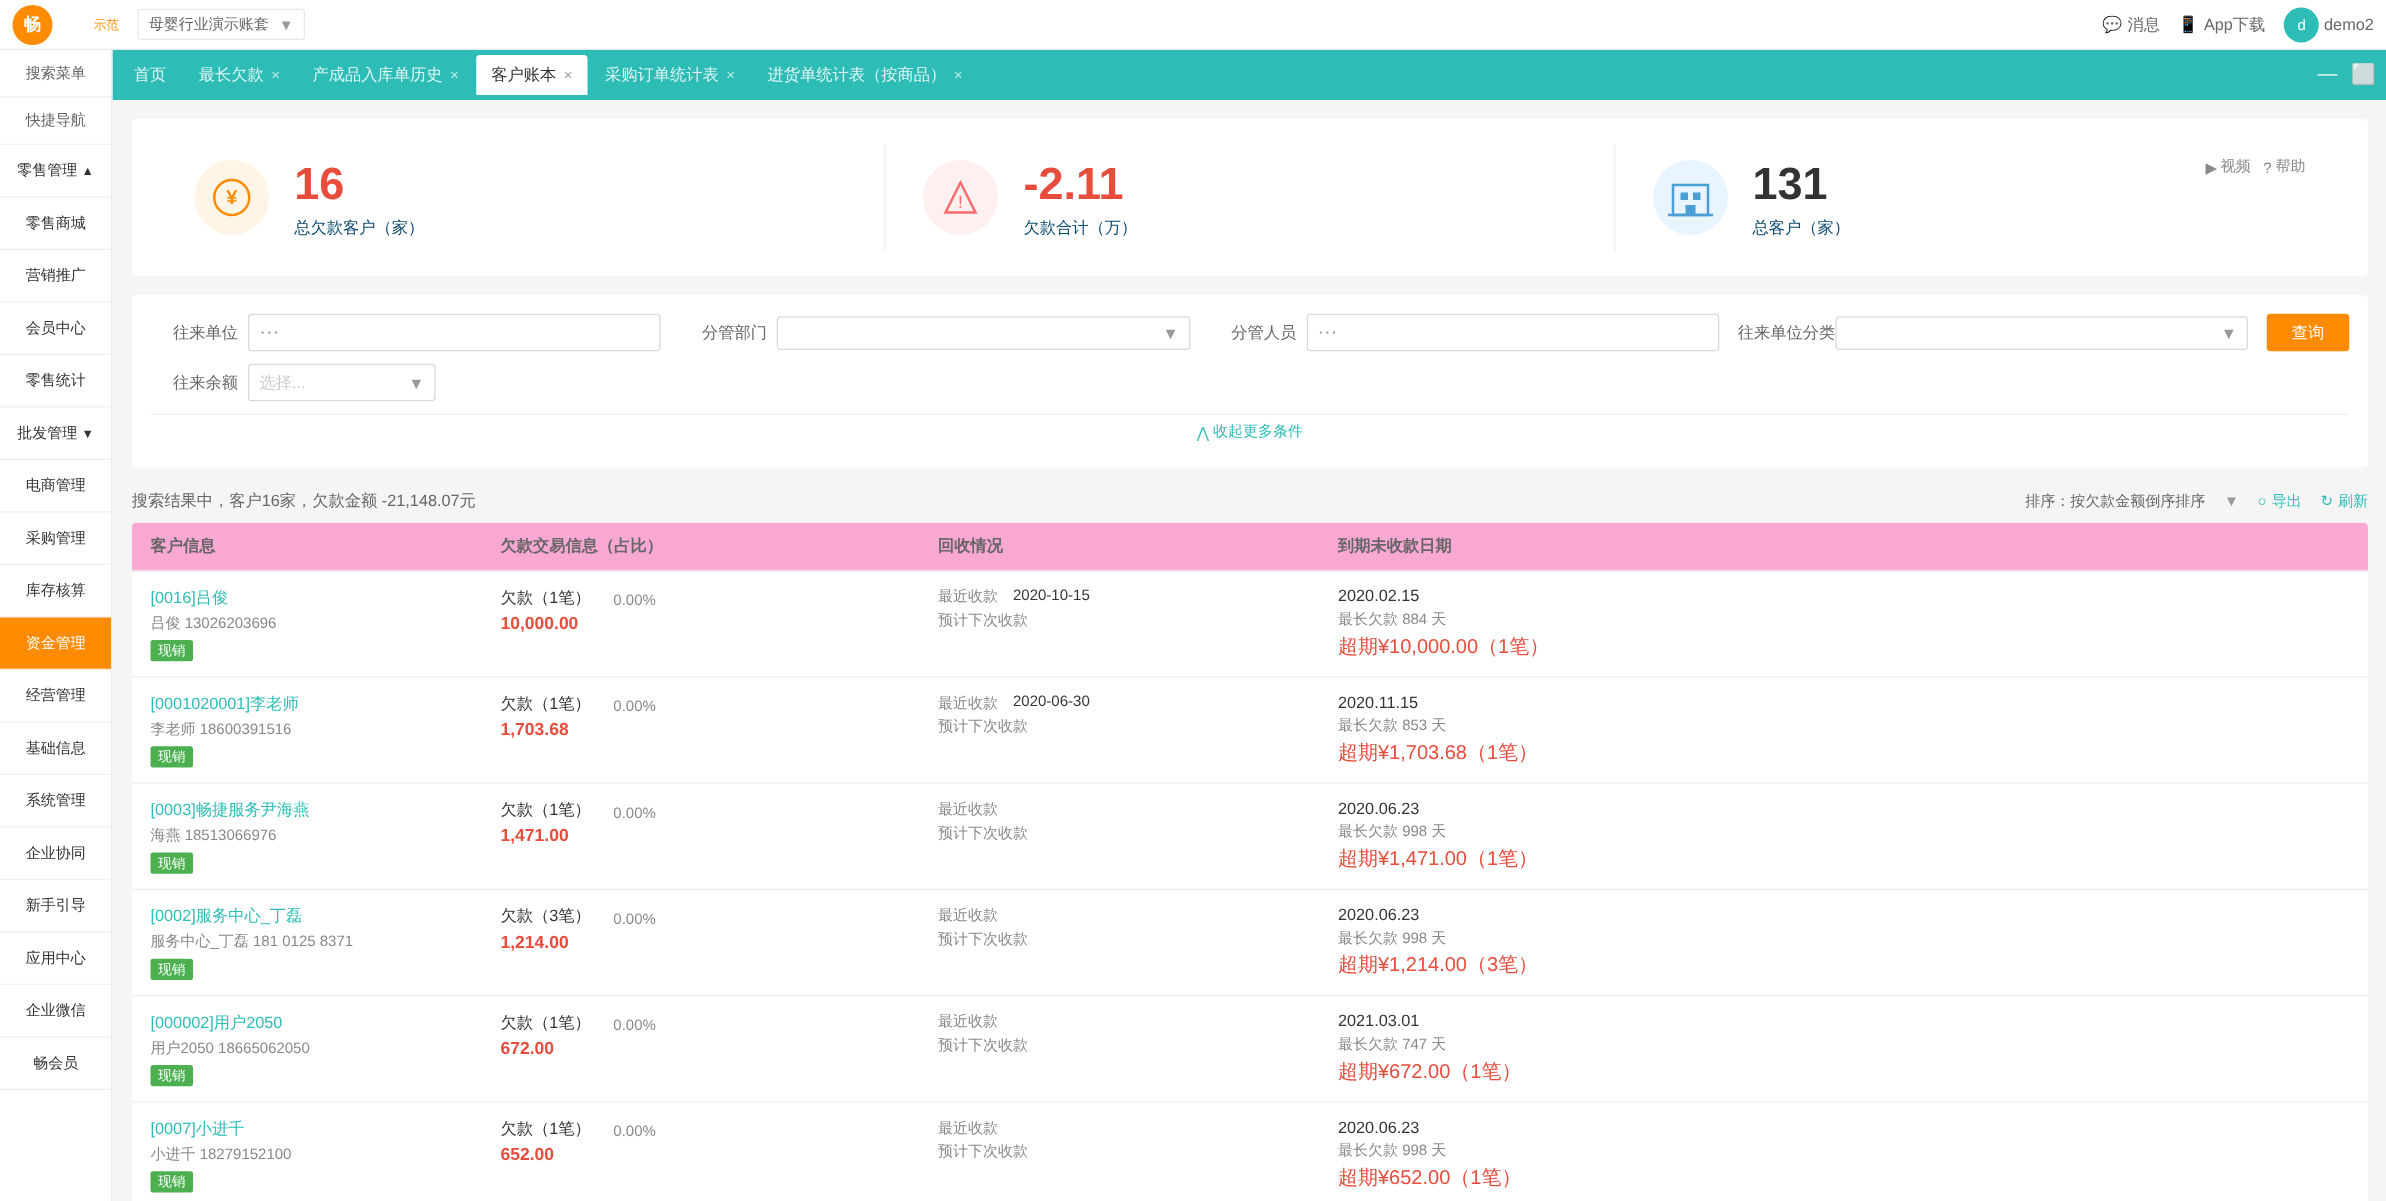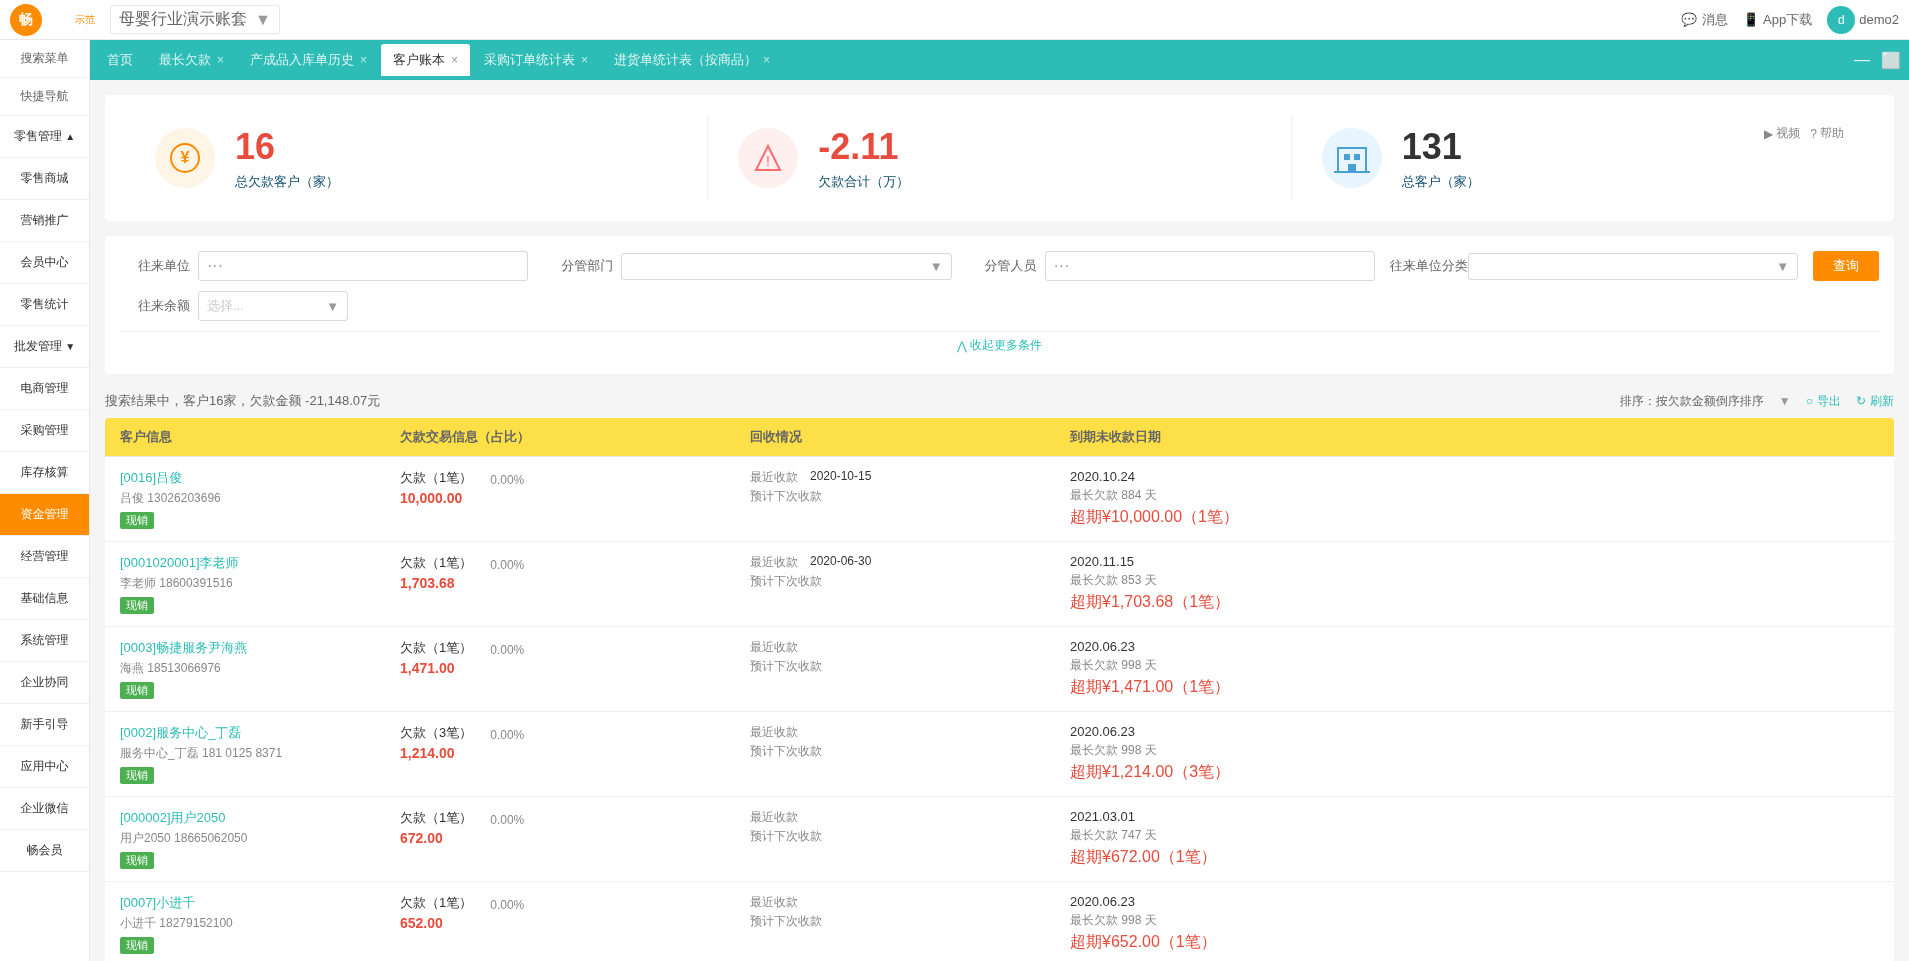--- a/index.html
+++ b/index.html
@@ -3,21 +3,21 @@
   <meta charset="utf-8">
   <style>
     * { box-sizing: border-box; margin: 0; padding: 0; }
     body { font-family: 'Microsoft YaHei', Arial, sans-serif; font-size: 13px; background: #f5f5f5; color: #333; overflow: hidden; }
 
     
     .app-wrapper { display: flex; flex-direction: column; height: 961px; width: 1909px; }
     .top-bar { display: flex; align-items: center; height: 40px; background: #fff; border-bottom: 1px solid #e8e8e8; padding: 0 10px; }
     .logo-area { display: flex; align-items: center; width: 90px; }
     .logo-icon { width: 32px; height: 32px; background: #ff8c00; border-radius: 50%; display: flex; align-items: center; justify-content: center; color: #fff; font-size: 14px; font-weight: bold; margin-right: 5px; }
-    .store-selector { display: flex; align-items: center; background: #fff; border: 1px solid #e8e8e8; border-radius: 3px; padding: 3px 8px; font-size: 16px; color: #666; margin-left: 10px; cursor: pointer; }
+    .store-selector { display: flex; align-items: center; background: #fff; border: 1px solid #e8e8e8; border-radius: 3px; padding: 3px 8px; font-size: 12px; color: #666; margin-left: 10px; cursor: pointer; }
     .top-right { margin-left: auto; display: flex; align-items: center; gap: 15px; font-size: 13px; color: #666; }
     .top-right-item { display: flex; align-items: center; gap: 4px; cursor: pointer; }
 
     
     .main-layout { display: flex; flex: 1; overflow: hidden; }
 
     
     .sidebar { width: 90px; background: #fff; border-right: 1px solid #e8e8e8; display: flex; flex-direction: column; overflow-y: auto; }
     .search-menu { padding: 10px; text-align: center; font-size: 12px; color: #666; cursor: pointer; border-bottom: 1px solid #f0f0f0; }
     .quick-nav { padding: 10px; text-align: center; font-size: 12px; color: #666; cursor: pointer; border-bottom: 1px solid #f0f0f0; }
@@ -68,21 +68,21 @@
     .collapse-btn { display: flex; align-items: center; justify-content: center; color: #2dbdb6; font-size: 12px; cursor: pointer; padding: 5px 0; border-top: 1px solid #f0f0f0; margin-top: 5px; gap: 3px; }
 
     
     .result-bar { display: flex; align-items: center; justify-content: space-between; padding: 8px 0; font-size: 13px; color: #666; }
     .result-actions { display: flex; align-items: center; gap: 15px; }
     .result-action { display: flex; align-items: center; gap: 4px; color: #2dbdb6; cursor: pointer; font-size: 12px; }
     .sort-label { color: #666; font-size: 12px; }
 
     
     .data-table { background: #fff; border-radius: 4px; overflow: hidden; }
-    .table-header { display: flex; background: #fde047; border-bottom: 1px solid #e8e8e8; padding: 10px 15px; font-size: 13px; font-weight: bold; color: #666; }
+    .table-header { display: flex; background: #f9a8d4; border-bottom: 1px solid #e8e8e8; padding: 10px 15px; font-size: 13px; font-weight: bold; color: #666; }
     .table-row { display: flex; border-bottom: 1px solid #f0f0f0; padding: 12px 15px; align-items: flex-start; }
     .col-customer { flex: 0 0 280px; }
     .col-debt { flex: 0 0 350px; }
     .col-payback { flex: 0 0 320px; }
     .col-overdue { flex: 1; }
     .customer-name { color: #2dbdb6; font-size: 13px; cursor: pointer; margin-bottom: 3px; }
     .customer-phone { color: #888; font-size: 12px; margin-bottom: 5px; }
     .status-badge { display: inline-block; background: #4caf50; color: #fff; font-size: 11px; padding: 1px 6px; border-radius: 2px; }
     .debt-count { color: #333; font-size: 13px; margin-bottom: 3px; }
     .debt-amount { color: #e74c3c; font-size: 14px; font-weight: bold; }
@@ -368,21 +368,21 @@
     <div class="col-payback">
       <div class="payback-row">
         <span class="payback-label">最近收款</span>
         <span class="payback-date">2020-10-15</span>
       </div>
       <div class="payback-row">
         <span>预计下次收款</span>
       </div>
     </div>
     <div class="col-overdue">
-      <div class="overdue-date">2020.10.24</div>
+      <div class="overdue-date">2020.02.15</div>
       <div class="overdue-days">最长欠款 884 天</div>
       <div class="overdue-amount">超期¥10,000.00（1笔）</div>
     </div>
   </div>
               <div class="table-row">
     <div class="col-customer">
       <div class="customer-name">[0001020001]李老师</div>
       <div class="customer-phone">李老师 18600391516</div>
       <span class="status-badge">现销</span>
     </div>

